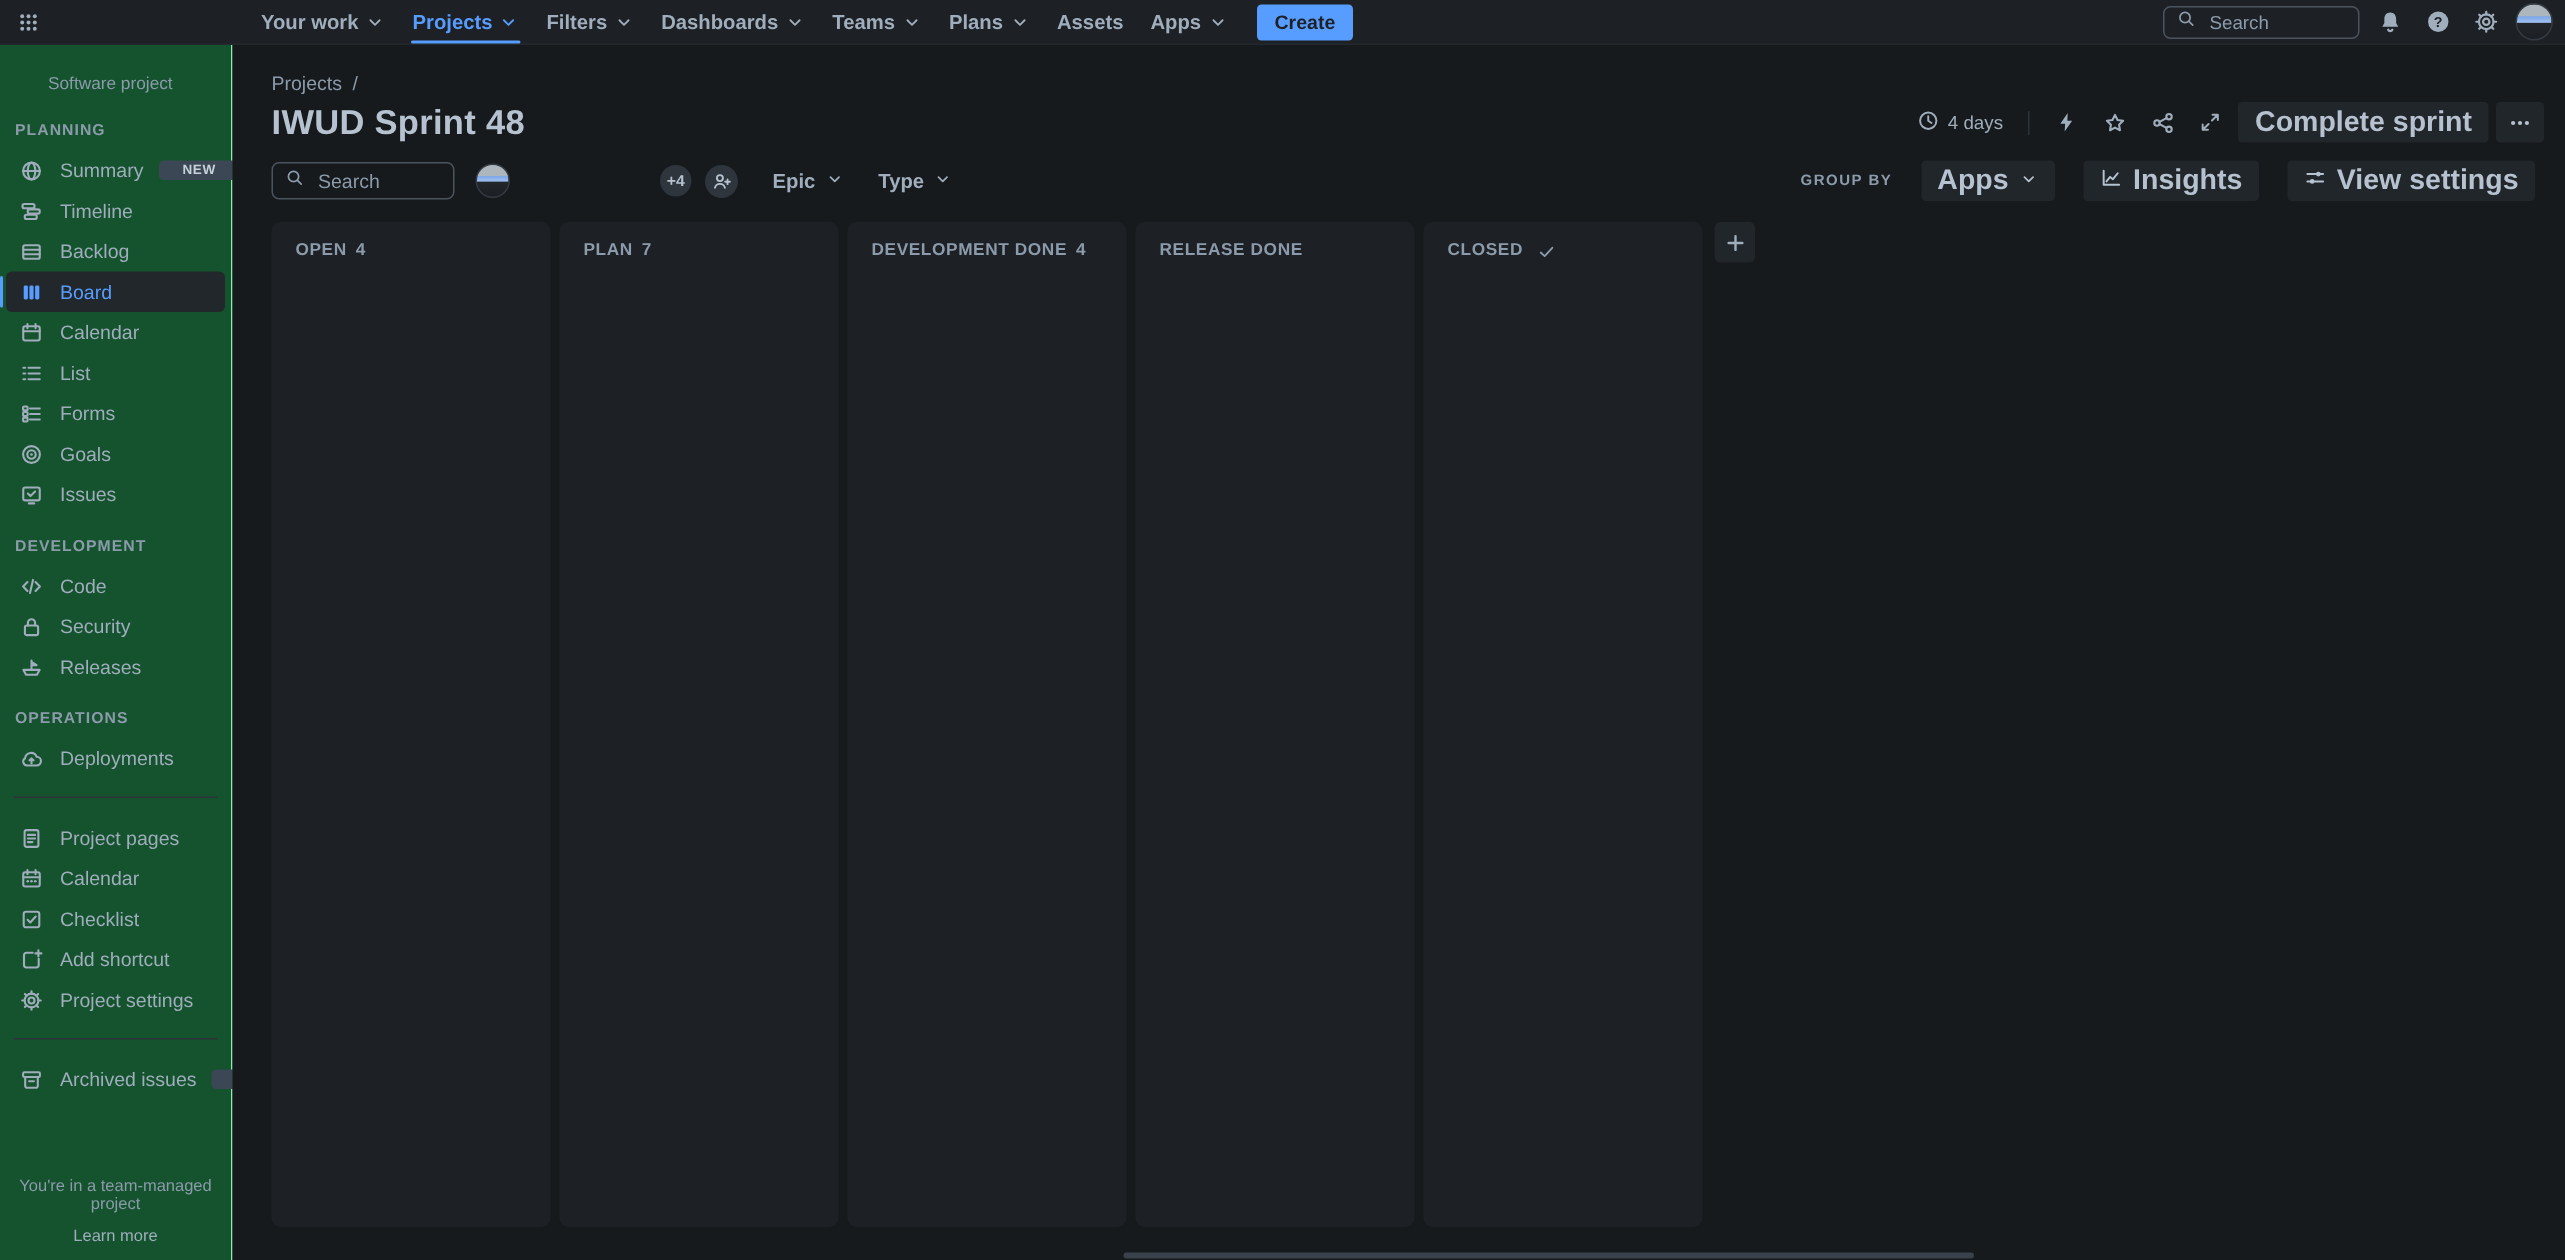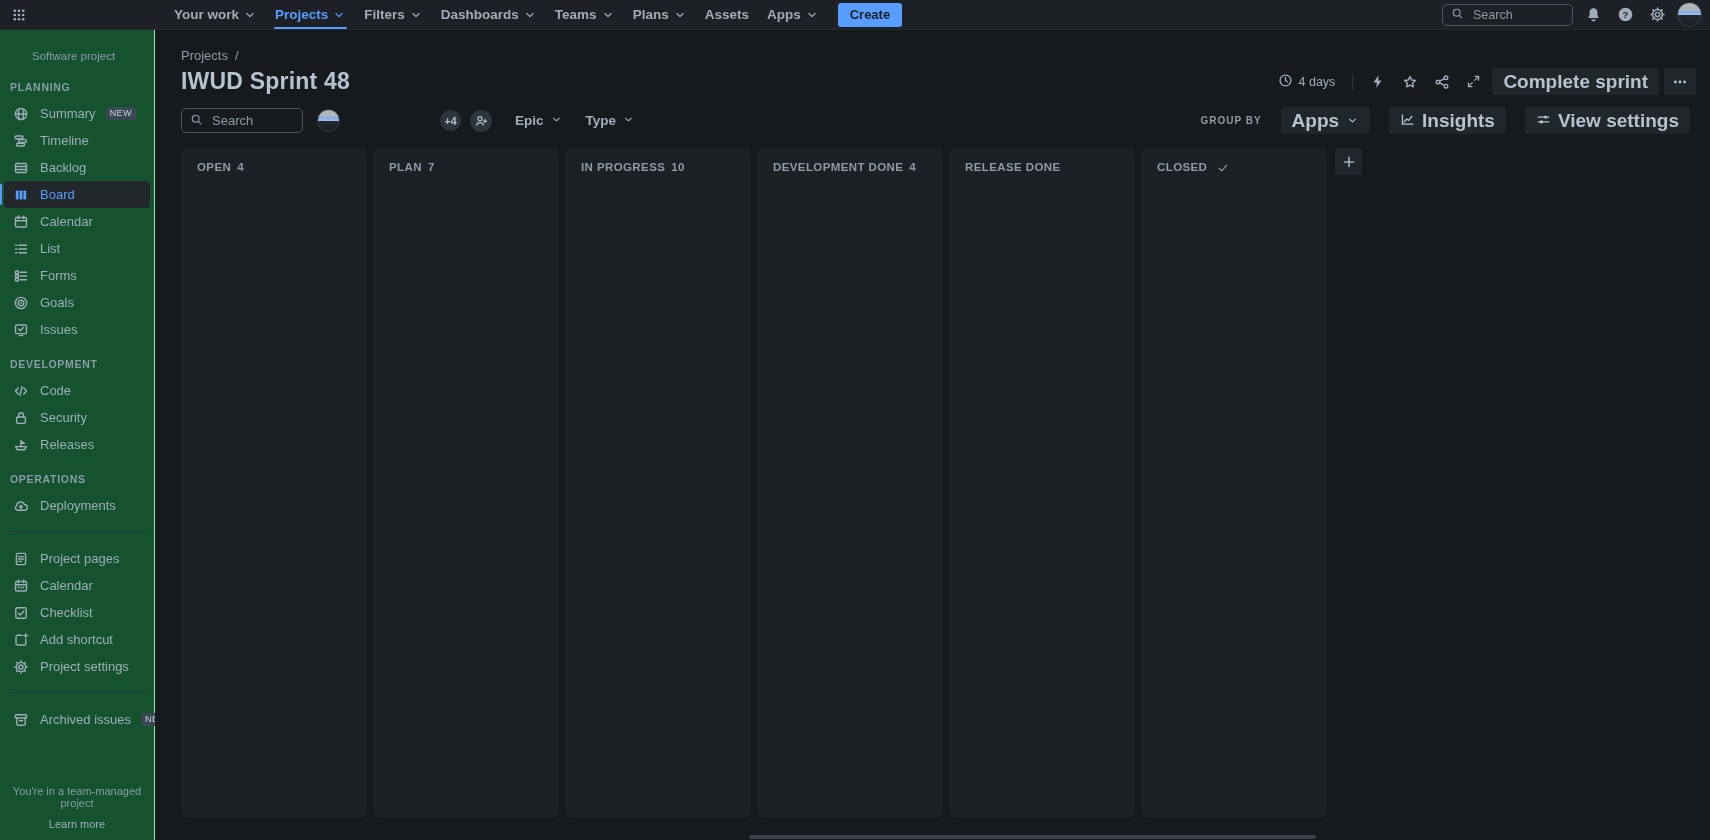--- a/index.html
+++ b/index.html
@@ -50,22 +50,22 @@
   .side-title{padding:2px 8px 7px 10px;font-size:10.5px;letter-spacing:.7px;font-weight:700;
               color:var(--subtle);}
   .side-item{display:flex;align-items:center;height:27px;margin:0 4px;padding:0 6px 0 8px;gap:10px;
              border-radius:4px;color:#9FADBC;font-size:13px;cursor:pointer;position:relative;
              white-space:nowrap;}
   .s-icon{width:18px;display:flex;justify-content:center;align-items:center;color:#9FADBC;flex:0 0 18px;}
   .side-item.selected{background:var(--surface2);color:var(--accent);}
   .side-item.selected .s-icon{color:var(--accent);}
   .side-item.selected::before{content:"";position:absolute;left:-4px;top:3px;bottom:3px;width:2px;
                               background:var(--accent);border-radius:1px;}
-  .badge-new{background:#3B4754;color:#C7D1DB;font-size:9px;font-weight:400;letter-spacing:.4px;
-             padding:2px 4px;border-radius:3px;line-height:1;}
+  .badge-new{background:#3B4754;color:#C7D1DB;font-size:9px;font-weight:700;letter-spacing:.4px;
+             padding:2px 16px;border-radius:3px;line-height:1;}
   .side-divider{height:1px;background:#2C333A;margin:12px 9px 2px 9px;}
   .side-banner{position:absolute;bottom:10px;left:0;right:0;text-align:center;font-size:11px;
                color:var(--subtle);}
   .side-banner .learn{display:inline-block;margin-top:9px;color:#9FADBC;cursor:pointer;}
 
   
   .main{flex:1;min-width:0;background:var(--bg);position:relative;padding:18px 0 0 26px;}
   .breadcrumb{display:flex;gap:7px;font-size:13px;color:var(--subtle);}
   .breadcrumb .crumb{cursor:pointer;}
   .title-row{display:flex;align-items:center;margin-top:5px;padding-right:14px;}
@@ -543,26 +543,20 @@
             </div>
           </div>
           <div class="column">
             <div class="col-header">
               <span>PLAN</span>
               <span>7</span>
             </div>
           </div>
           <div class="column">
             <div class="col-header">
-              <span>IN PROGRESS</span>
-              <span>10</span>
-            </div>
-          </div>
-          <div class="column">
-            <div class="col-header">
               <span>DEVELOPMENT DONE</span>
               <span>4</span>
             </div>
           </div>
           <div class="column">
             <div class="col-header">
               <span>RELEASE DONE</span>
             </div>
           </div>
           <div class="column">

